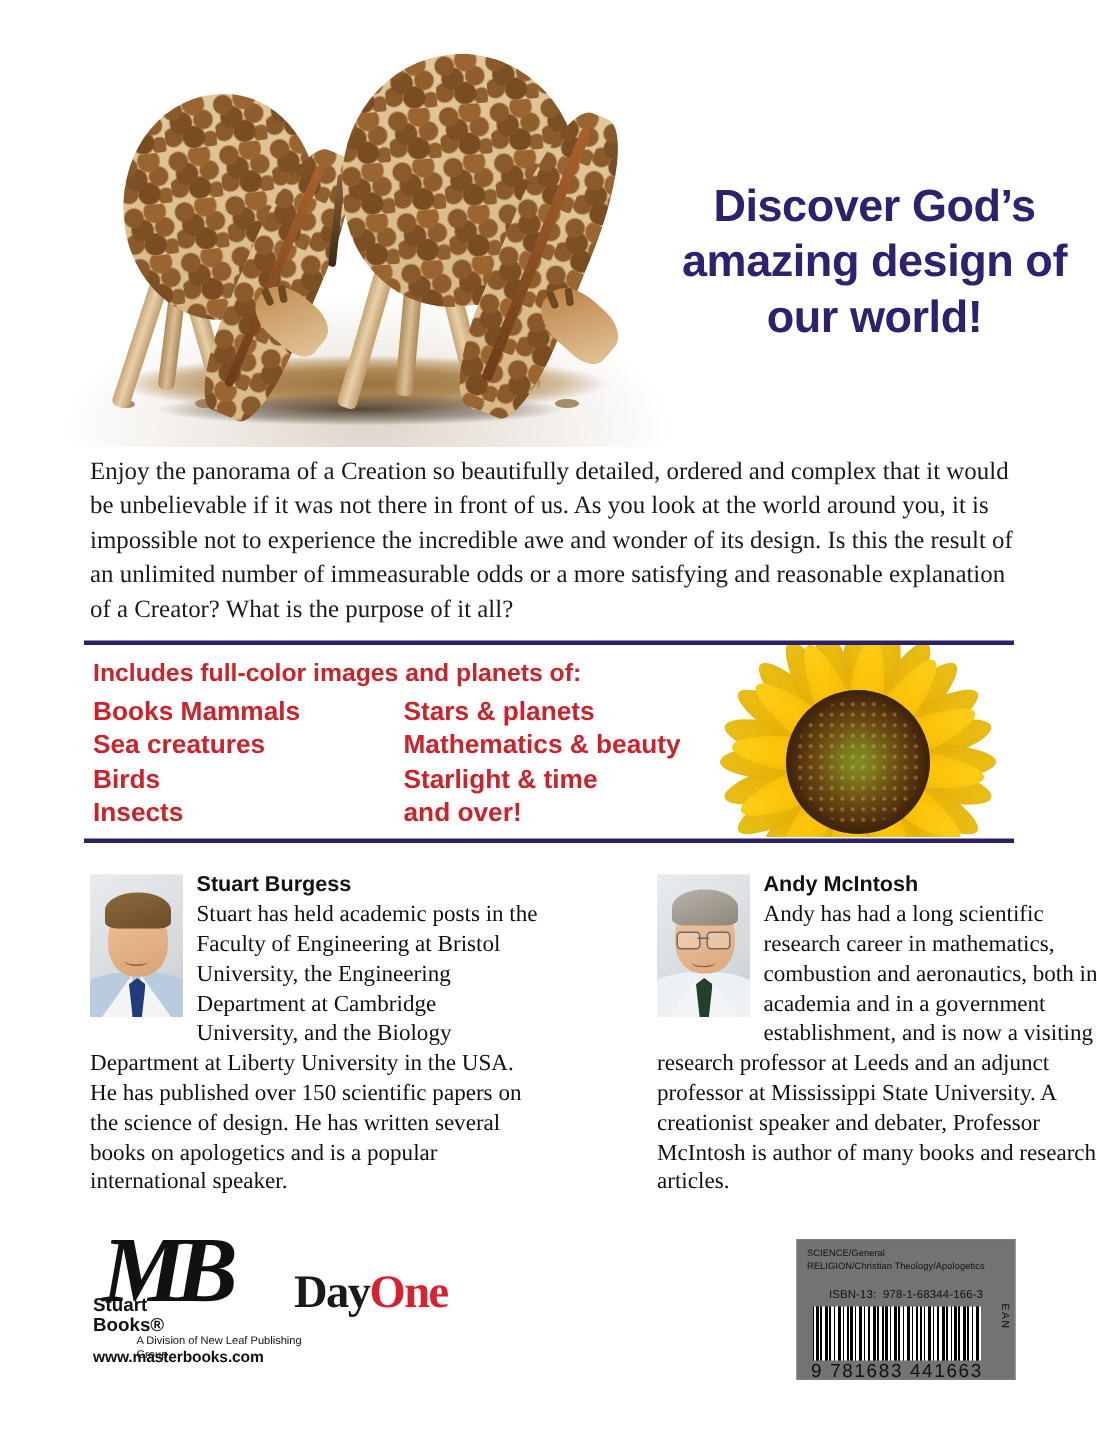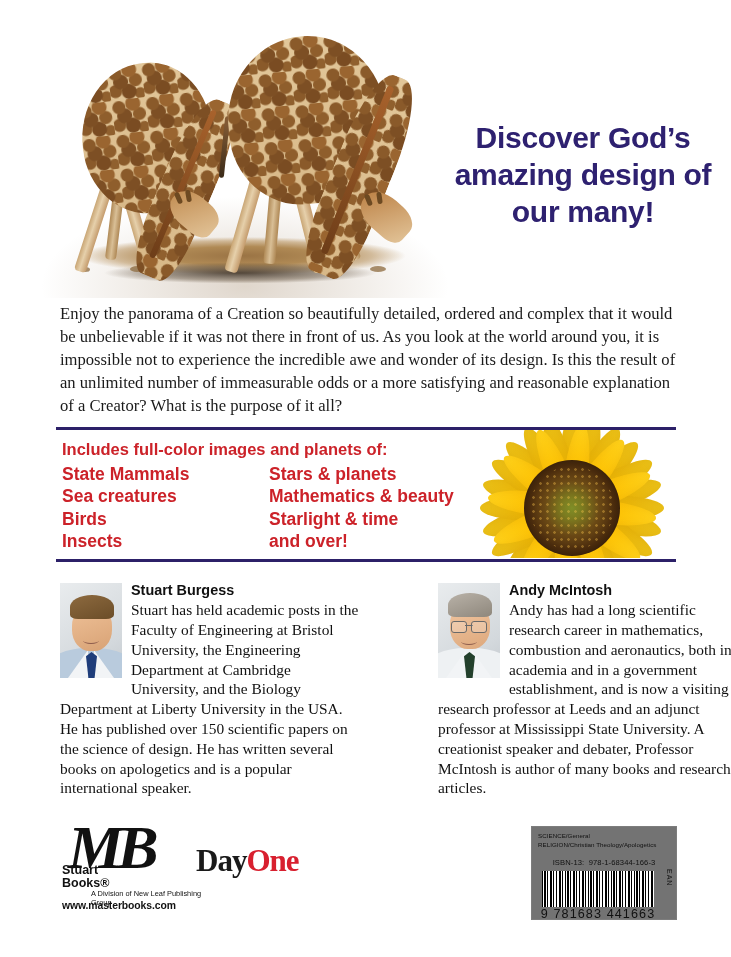--- a/index.html
+++ b/index.html
@@ -410,21 +410,21 @@
     <div class="giraffe leg dark gB-l3"></div>
     <div class="giraffe leg dark gB-l4"></div>
     <div class="giraffe coat gB-body"></div>
     <div class="giraffe coat gB-neck"></div>
     <div class="mane" style="left:344px; top:72px; width:7px; height:180px; transform:rotate(22deg);"></div>
     <div class="giraffe gB-head"></div>
     <div class="horn" style="left:356px; top:186px; transform:rotate(-22deg);"></div>
     <div class="horn" style="left:367px; top:184px; transform:rotate(-8deg);"></div>
   </div>
 
-  <div class="headline">Discover God’s amazing design of our many!</div>
+  <div class="headline">Discover God’s amazing design of our world!</div>
 
   <div class="intro">Enjoy the panorama of a Creation so beautifully detailed, ordered and complex that it would be unbelievable if it was not there in front of us. As you look at the world around you, it is impossible not to experience the incredible awe and wonder of its design. Is this the result of an unlimited number of immeasurable odds or a more satisfying and reasonable explanation of a Creator? What is the purpose of it all?</div>
 
   <div class="rule top"></div>
 
   <div class="sunflower">
     <div class="sf-wrap">
       <div class="petal back" style="transform:rotate(0deg);"></div>
       <div class="petal back" style="transform:rotate(15deg);"></div>
       <div class="petal back" style="transform:rotate(30deg);"></div>
@@ -464,21 +464,21 @@
       <div class="petal" style="transform:rotate(337deg) scale(.92);"></div>
 
       <div class="sf-ring"></div>
       <div class="sf-disc"></div>
     </div>
   </div>
 
   <div class="feat-title">Includes full-color images and planets of:</div>
 
   <div class="feat-col one">
-    <div>State Mammals</div>
+    <div>Books Mammals</div>
     <div>Sea creatures</div>
     <div>Birds</div>
     <div>Insects</div>
   </div>
 
   <div class="feat-col two">
     <div>Stars &amp; planets</div>
     <div>Mathematics &amp; beauty</div>
     <div>Starlight &amp; time</div>
     <div>and over!</div>

